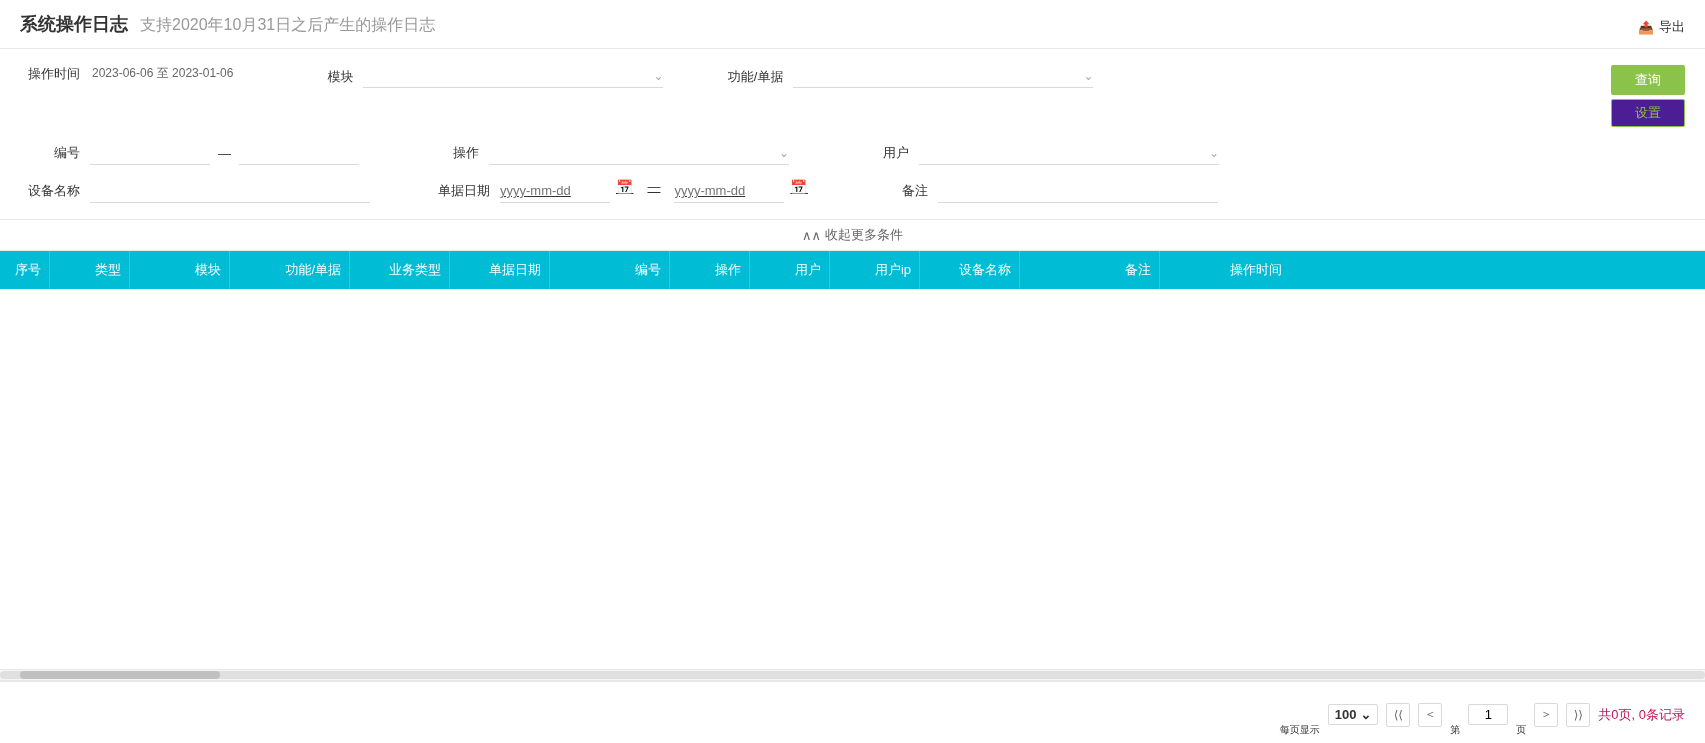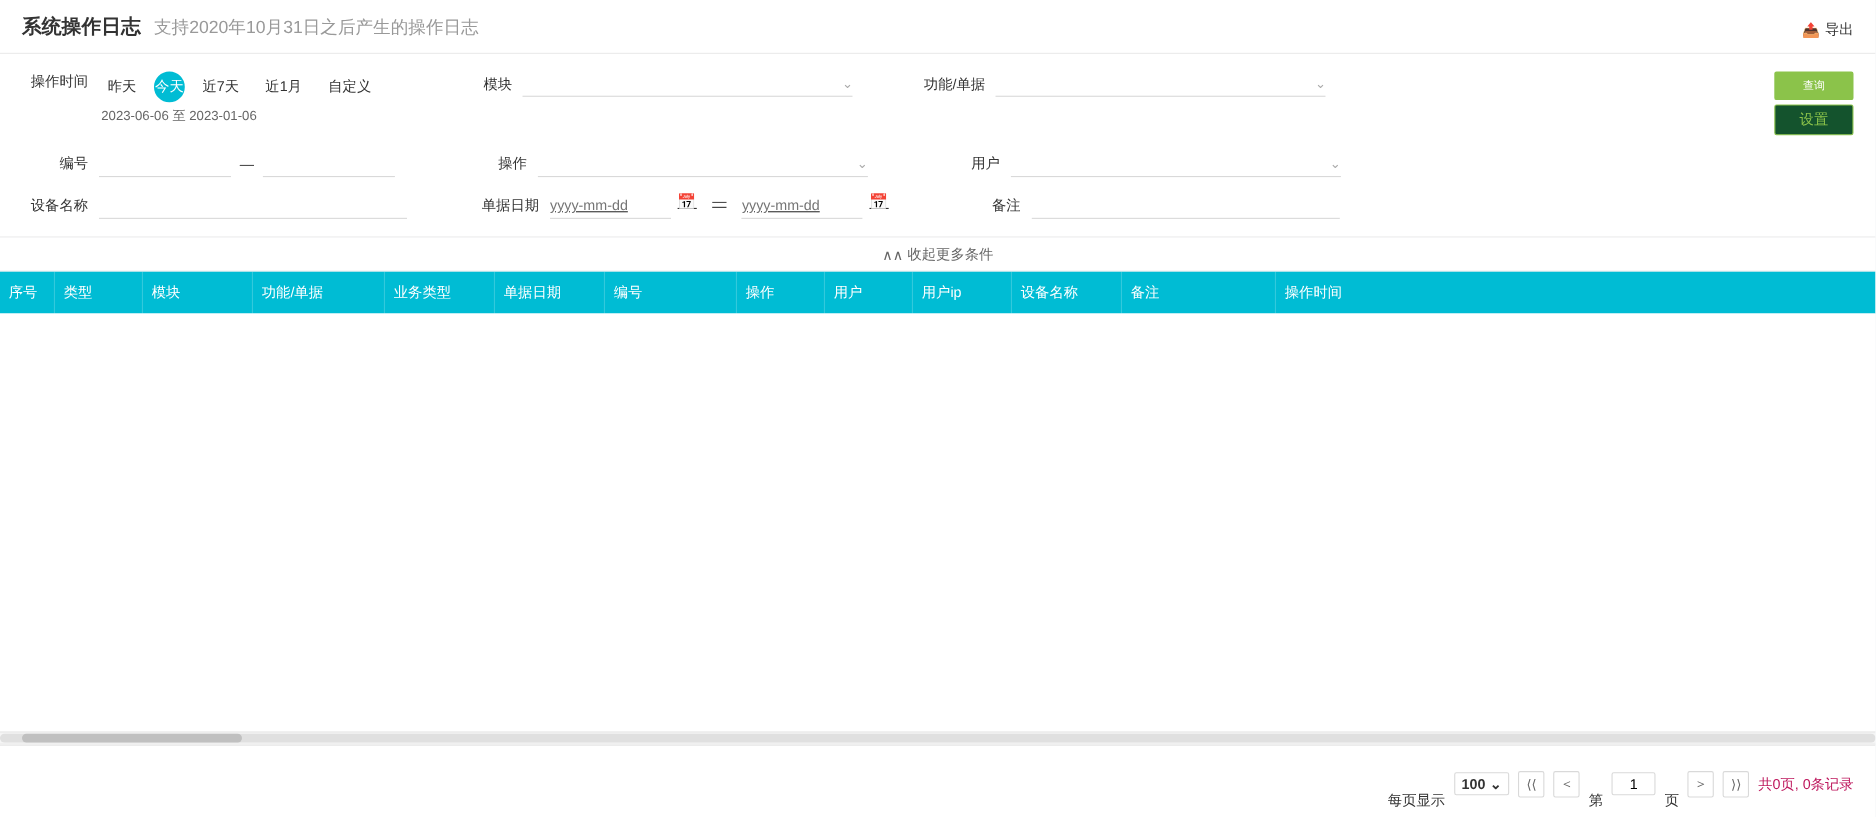--- a/index.html
+++ b/index.html
@@ -126,25 +126,25 @@
       flex-direction: column;
       gap: 4px;
       margin-left: auto;
     }
     .query-btn {
       background: #8bc34a;
       color: #fff;
       border: none;
       padding: 6px 24px;
       cursor: pointer;
-      font-size: 10px;
+      font-size: 13px;
       border-radius: 2px;
     }
     .settings-btn {
-      background: #14532d;
+      background: #4c1d95;
       color: #8bc34a;
       border: 1px solid #8bc34a;
       padding: 4px 22px;
       cursor: pointer;
       font-size: 13px;
       border-radius: 2px;
     }
 
     .collapse-bar {
       display: flex;
@@ -172,21 +172,21 @@
 
     .table-header {
       display: grid;
       grid-template-columns: 50px 80px 100px 120px 100px 100px 120px 80px 80px 90px 100px 140px 130px;
       background: #00bcd4;
       color: #fff;
     }
     .table-header-cell {
       padding: 10px 8px;
       font-size: 13px;
-      text-align: left;
+      text-align: right;
       border-right: 1px solid rgba(255,255,255,0.2);
     }
     .table-header-cell:last-child { border-right: none; }
 
     .table-body {
       min-height: 380px;
       background: #fff;
     }
 
     .scrollbar-area {
@@ -217,21 +217,21 @@
     .pagination-bar {
       display: flex;
       align-items: center;
       justify-content: flex-end;
       padding: 10px 20px;
       gap: 8px;
       background: #fff;
       border-top: 1px solid #e8e8e8;
     }
     .pagination-label {
-      font-size: 13px;
+      font-size: 10px;
       color: #333;
       margin-top: 31px;
     }
     .page-size-select {
       display: flex;
       align-items: center;
       border: 1px solid #d9d9d9;
       border-radius: 2px;
       padding: 2px 6px;
       font-size: 13px;
@@ -328,27 +328,20 @@
   </button>
 </div>
 
 <div class="filter-section">
 
   <div class="top-row">
 
     <div class="filter-item-wide">
       <span class="filter-label">操作时间</span>
       <div class="time-filter-group">
-        <div class="time-buttons">
-          <button class="time-btn">昨天</button>
-          <button class="time-btn active">今天</button>
-          <button class="time-btn">近7天</button>
-          <button class="time-btn">近1月</button>
-          <button class="time-btn">自定义</button>
-        </div>
         <span class="time-range-text">2023-06-06 至 2023-01-06</span>
       </div>
     </div>
 
     <div class="filter-item" style="margin-left:40px">
       <span class="filter-label">模块</span>
       <div class="filter-select">
         <span class="filter-select-inner"></span>
         <span class="chevron-icon">⌄</span>
       </div>

